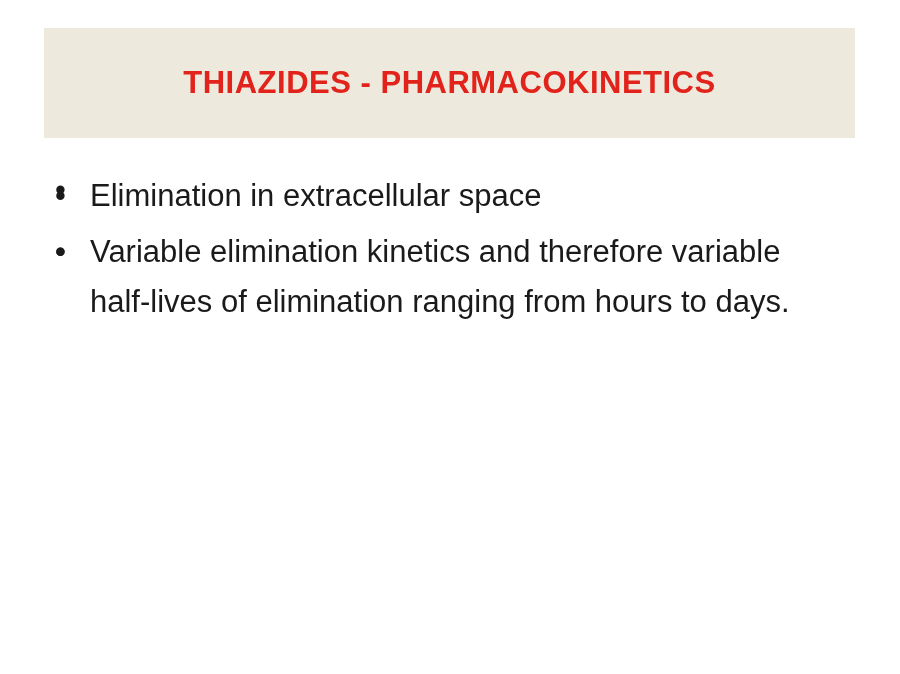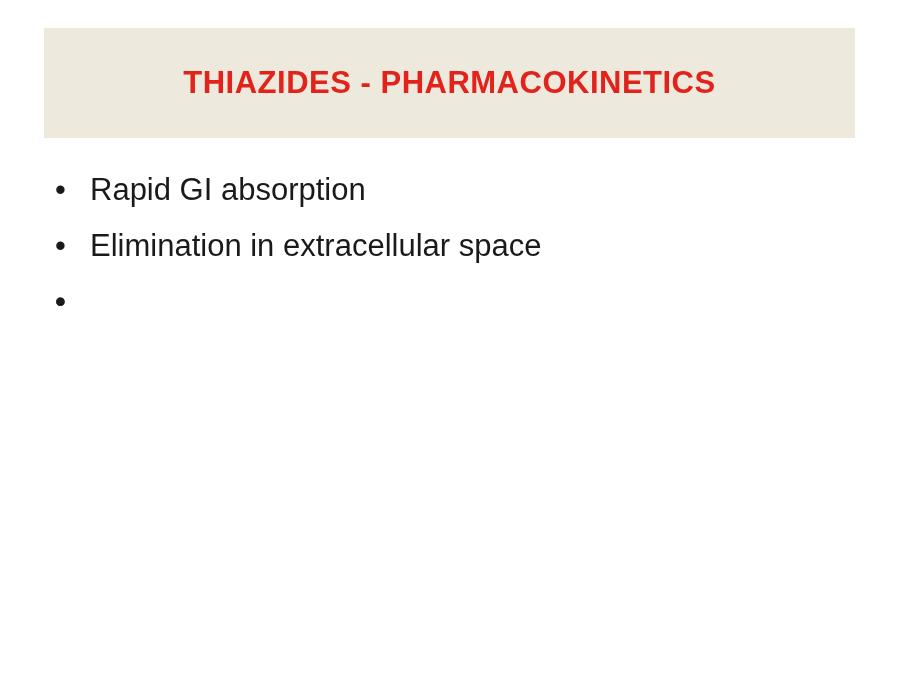--- a/index.html
+++ b/index.html
@@ -64,26 +64,26 @@
 <body>
 
 <div class="slide" style="background: rgb(255, 255, 255);">
   <div class="title-band" style="background: rgb(237, 233, 221);">
     <div class="title-text" style="color: rgb(226, 35, 27);">THIAZIDES - PHARMACOKINETICS</div>
   </div>
 
   <ul class="bullet-list" style="color: rgb(26, 26, 26);">
     <li>
       <span class="dot">•</span>
-      <span>Rapid GI absorption</span>
     </li>
     <li>
       <span class="dot">•</span>
       <span>Elimination in extracellular space</span>
     </li>
     <li>
       <span class="dot">•</span>
     </li>
     <li>
       <span class="dot">•</span>
+      <span>Variable elimination kinetics and therefore variable half-lives of elimination ranging from hours to days.</span>
     </li>
   </ul>
 </div>
 
 </body></html>

